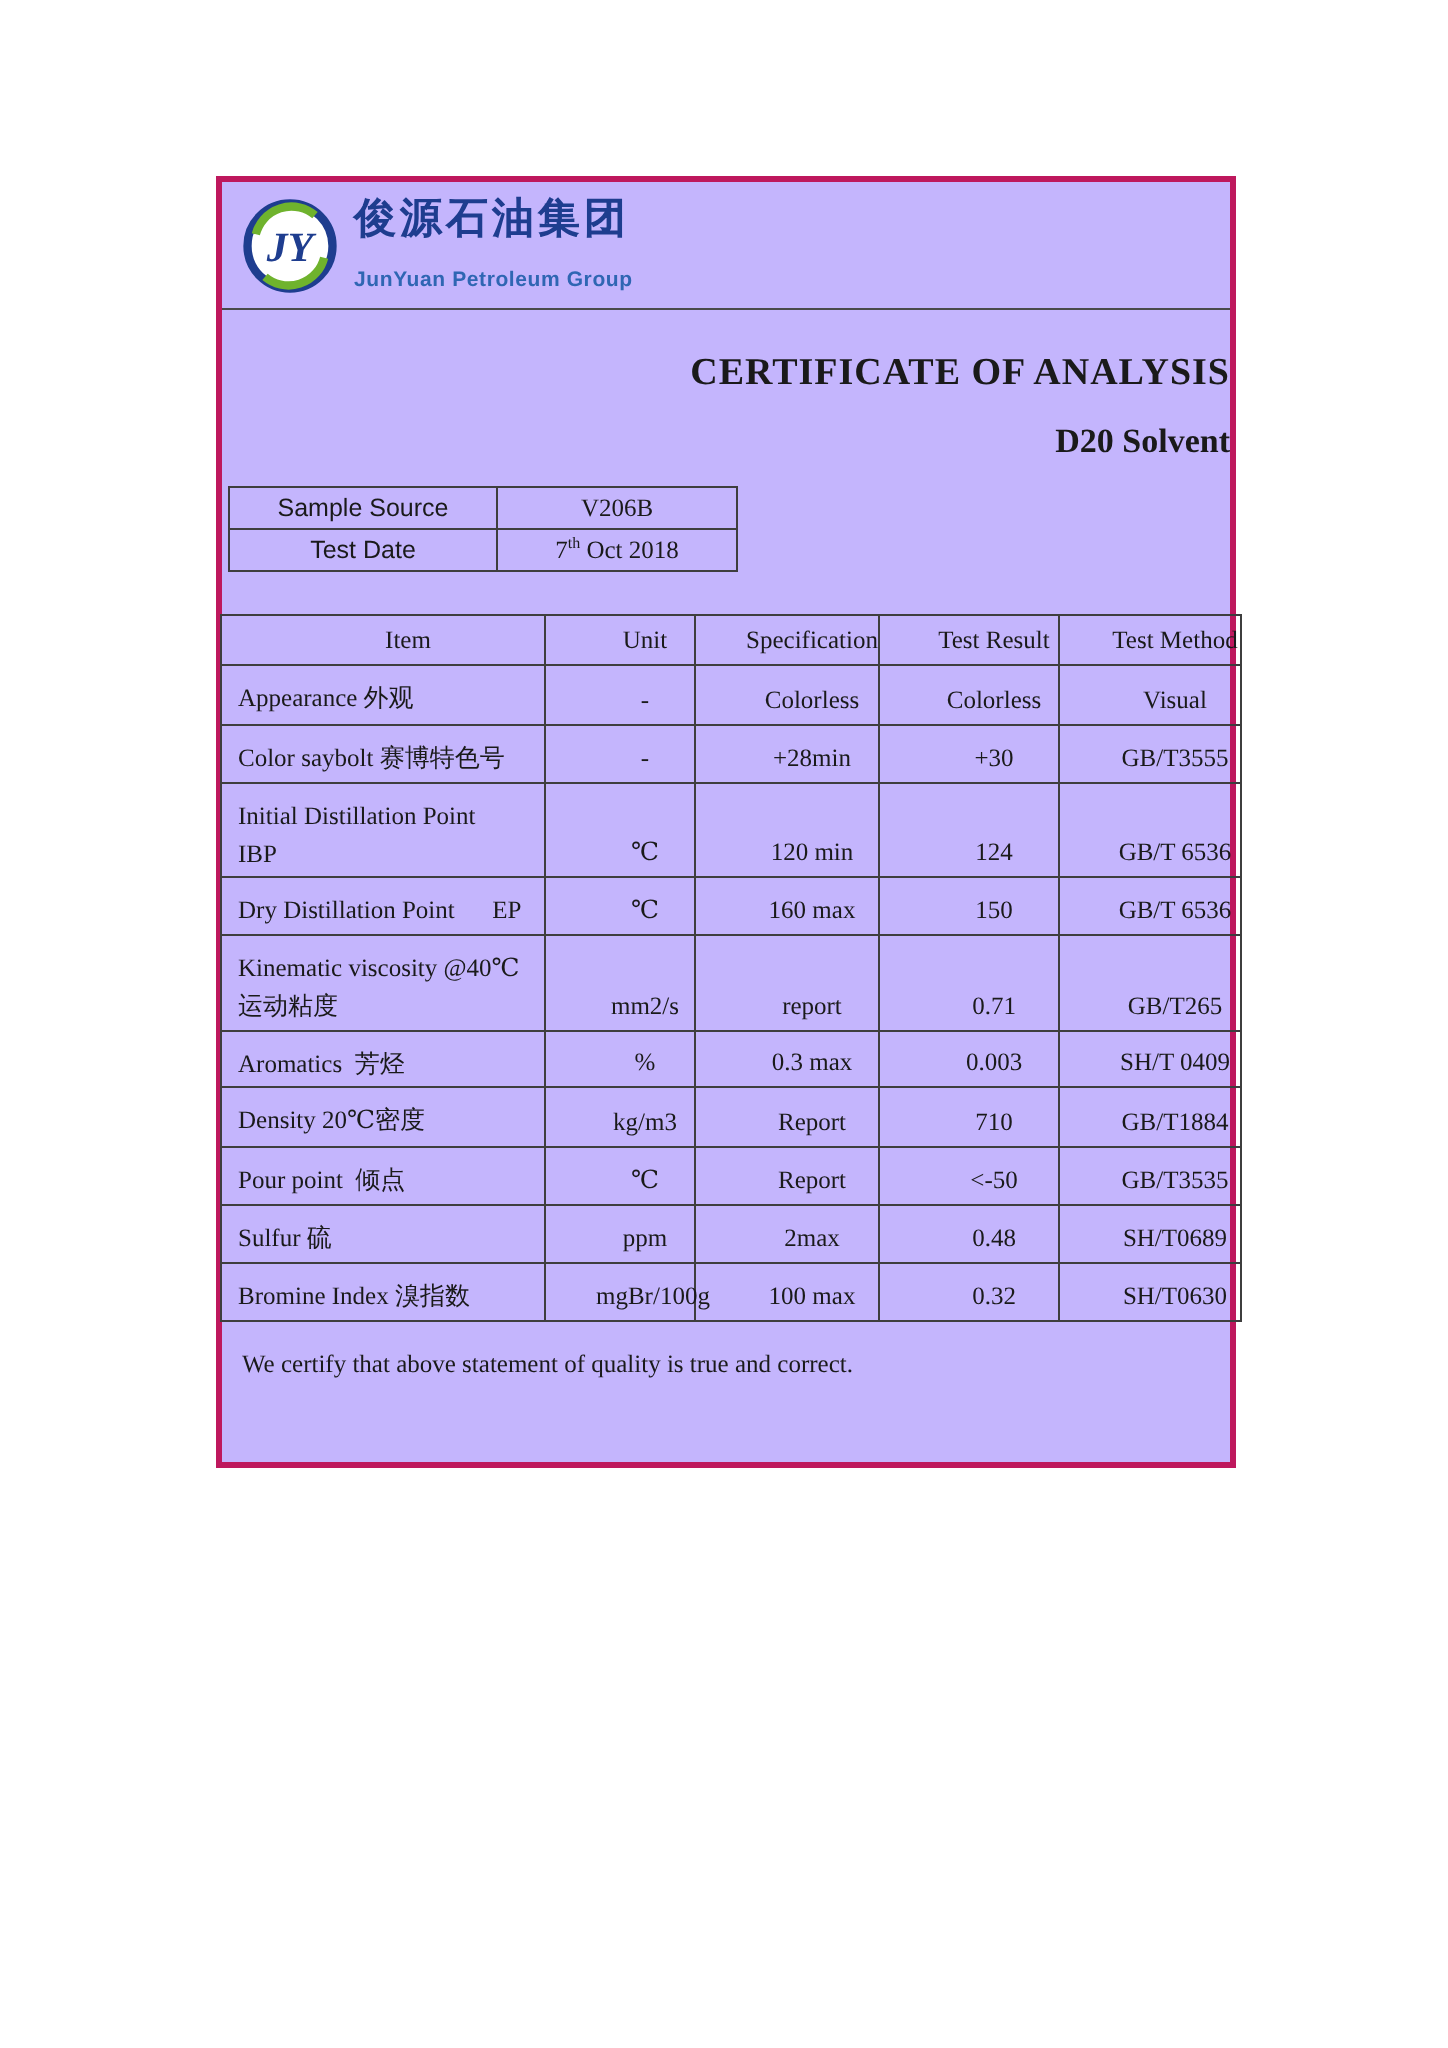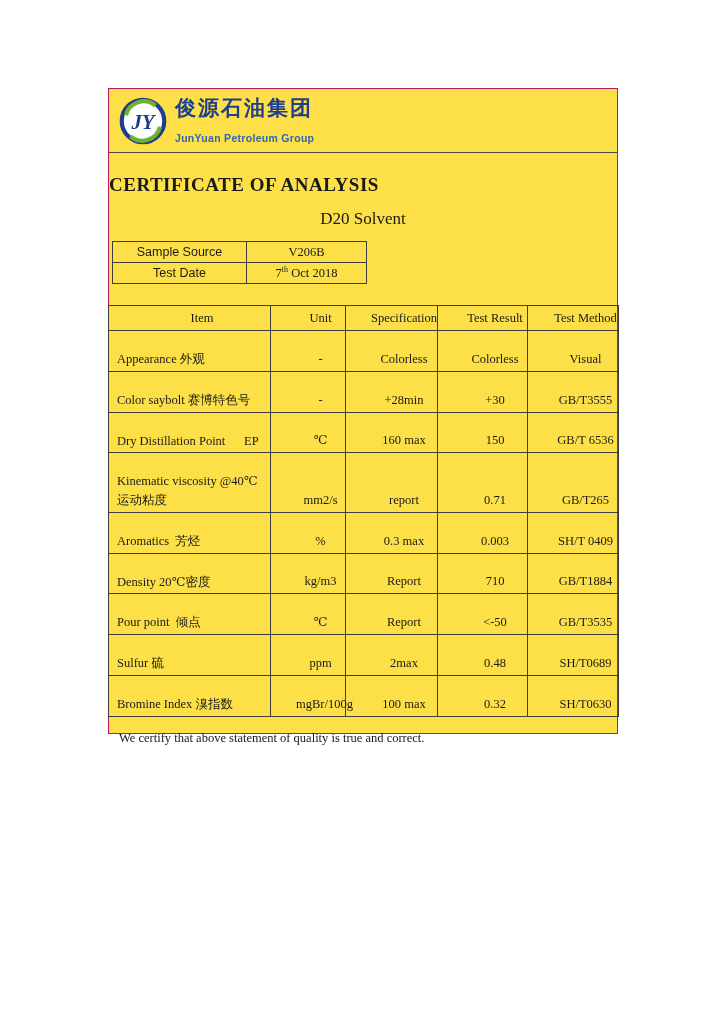--- a/index.html
+++ b/index.html
@@ -7,22 +7,22 @@
     width: 724px; height: 1024px;
     background: #ffffff;
     font-family: "Liberation Serif", "DejaVu Serif", serif;
     color: #1a1a1a;
     position: relative;
   }
   .certificate {
     position: absolute;
     left: 108px; top: 88px;
     width: 510px; height: 646px;
-    border: 1px solid #be185d;
-    background: #fde047;
+    border: 3px solid #be185d;
+    background: #c4b5fd;
   }
   
   .cert-header {
     height: 64px;
     border-bottom: 1px solid #4a4a4a;
     display: flex;
     align-items: center;
     padding-left: 9px;
   }
   .logo-wrap { display: flex; align-items: center; gap: 7px; }
@@ -38,30 +38,30 @@
     font-family: "Liberation Sans", "DejaVu Sans", sans-serif;
     font-weight: bold;
     font-size: 10.5px;
     color: #2f66b3;
     margin-top: 15px;
     letter-spacing: 0.3px;
   }
   
   .cert-title {
     margin-top: 21px;
-    text-align: left;
+    text-align: right;
     font-size: 19px;
     font-weight: bold;
     letter-spacing: 0.5px;
   }
   .cert-subtitle {
     margin-top: 13px;
-    text-align: center;
+    text-align: right;
     font-size: 17px;
-    font-weight: normal;
+    font-weight: bold;
   }
   
   table { border-collapse: collapse; }
   .sample-table {
     margin: 12px 0 0 3px;
   }
   .sample-table td {
     border: 1px solid #3e3e3e;
     height: 21px;
     text-align: center;
@@ -88,21 +88,21 @@
     padding-left: 25px;
   }
   .main-table th {
     text-align: center;
     vertical-align: middle;
     height: 25px;
   }
   .main-table td.item {
     text-align: left;
     vertical-align: top;
-    padding: 19px 4px 2px 8px;
+    padding: 7px 4px 2px 8px;
     white-space: pre-wrap;
     line-height: 1.5;
   }
   .main-table td.val {
     text-align: center;
     vertical-align: bottom;
     padding-bottom: 4px;
   }
   
   .certify-text {
@@ -176,20 +176,27 @@
       <td class="val">Visual</td>
     </tr>
     <tr style="height:24px">
       <td class="item">Color saybolt 赛博特色号</td>
       <td class="val">-</td>
       <td class="val">+28min</td>
       <td class="val">+30</td>
       <td class="val">GB/T3555</td>
     </tr>
     <tr style="height:24px">
+      <td class="item">Initial Distillation Point    IBP</td>
+      <td class="val">℃</td>
+      <td class="val">120 min</td>
+      <td class="val">124</td>
+      <td class="val">GB/T 6536</td>
+    </tr>
+    <tr style="height:24px">
       <td class="item">Dry Distillation Point      EP</td>
       <td class="val">℃</td>
       <td class="val">160 max</td>
       <td class="val">150</td>
       <td class="val">GB/T 6536</td>
     </tr>
     <tr style="height:38px">
       <td class="item">Kinematic viscosity @40℃
 运动粘度</td>
       <td class="val">mm2/s</td>

